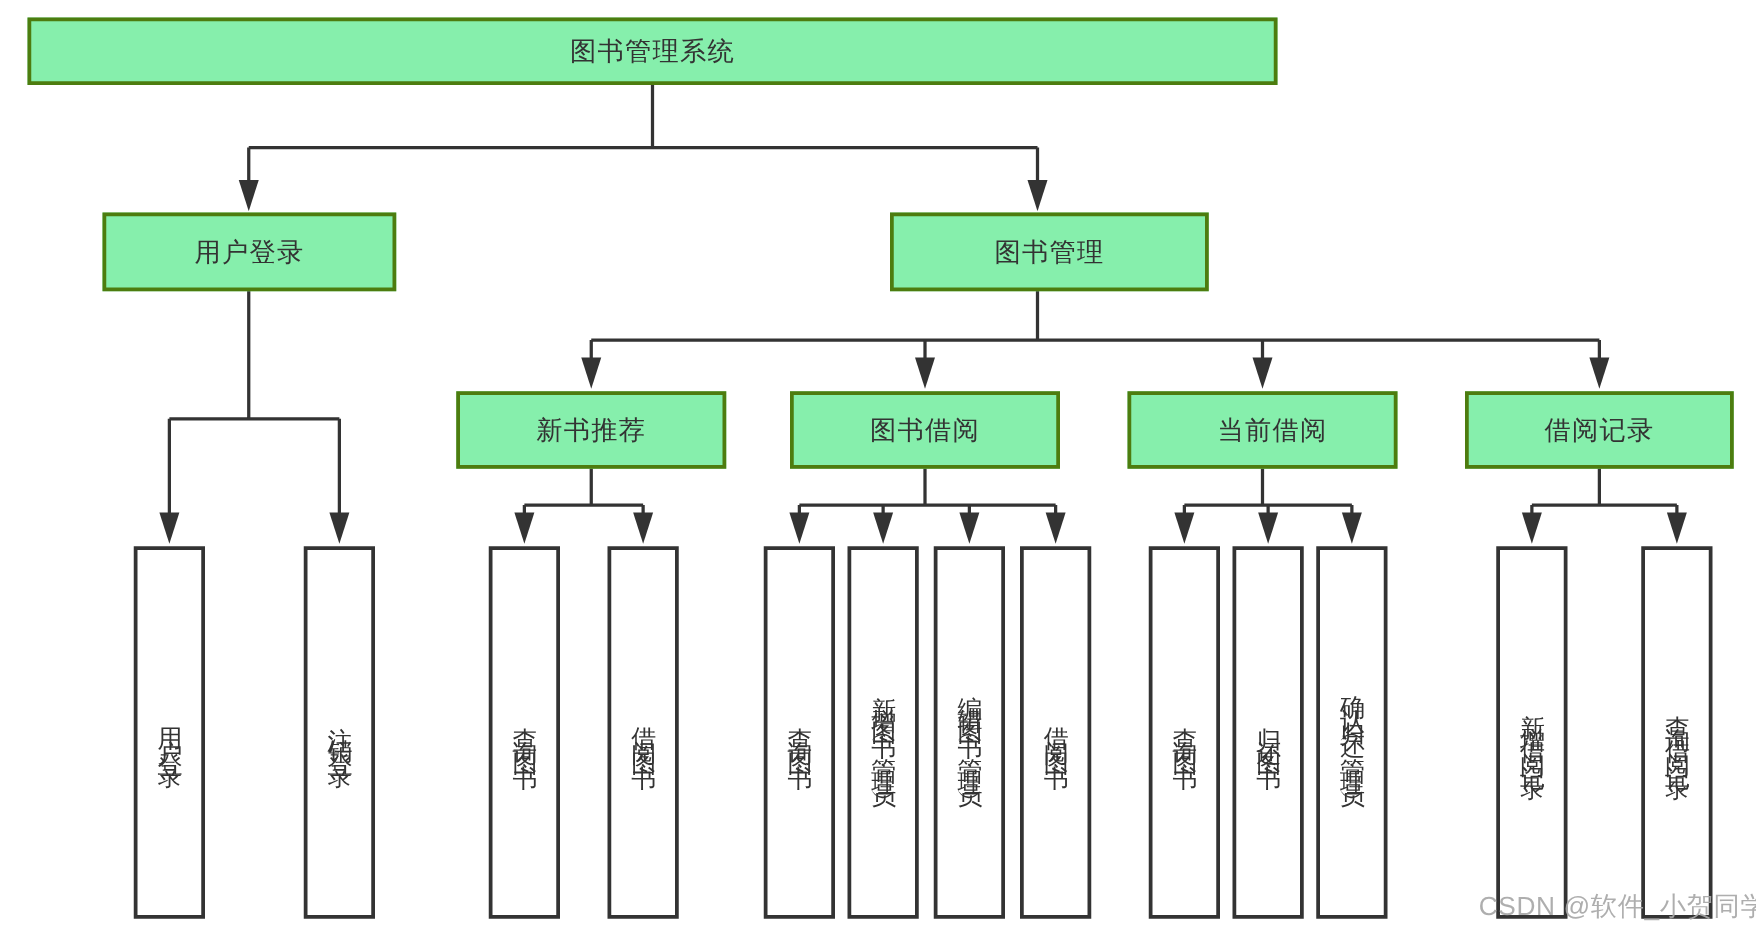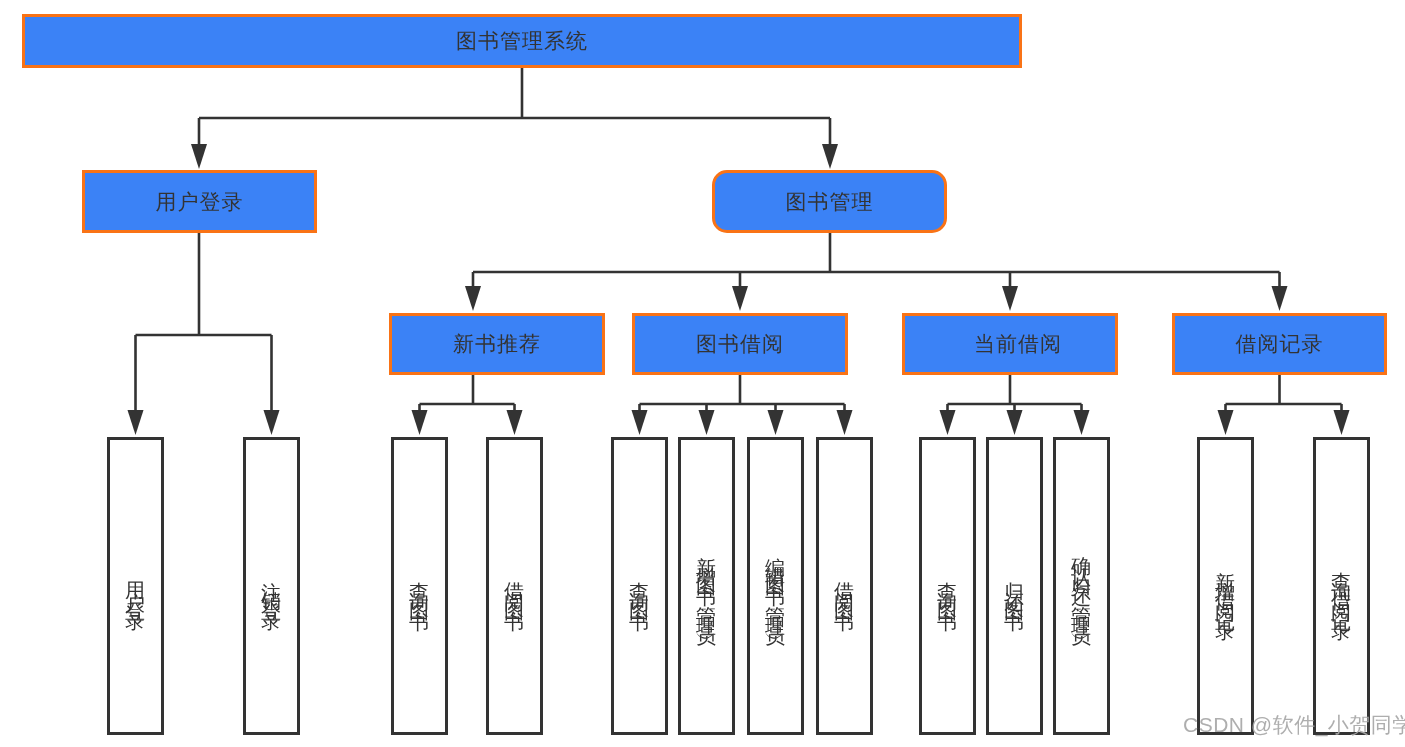--- a/index.html
+++ b/index.html
@@ -2,21 +2,21 @@
 <html><head>
 <meta charset="utf-8">
 <style>
   html,body{margin:0;padding:0;background:#fff;}
   .canvas{
     position:relative;width:1405px;height:747px;background:#ffffff;overflow:hidden;
     font-family:"Liberation Sans","DejaVu Sans",sans-serif;color:#333333;
   }
   .connectors{position:absolute;left:0;top:0;width:1405px;height:747px;}
   .hbox{
-    position:absolute;box-sizing:border-box;border:3px solid #f97316;background:#3b82f6;
+    position:absolute;box-sizing:border-box;border:3px solid #4d7c0f;background:#86efac;
     display:flex;align-items:center;justify-content:center;
     font-size:21px;letter-spacing:1px;white-space:nowrap;
   }
   .vcol{
     position:absolute;box-sizing:border-box;border:3px solid #333333;background:#ffffff;
     top:437px;width:57px;height:298px;
     display:flex;align-items:center;justify-content:center;
   }
   .vtext{
     writing-mode:vertical-rl;text-orientation:mixed;
@@ -75,25 +75,25 @@
     </g>
   </svg>
 
   <div class="hbox" style="left:22px;top:14px;width:1000px;height:54px;">
     <span>图书管理系统</span>
   </div>
 
   <div class="hbox" style="left:82px;top:170px;width:235px;height:63px;">
     <span>用户登录</span>
   </div>
-  <div class="hbox" style="left:712px;top:170px;width:235px;height:63px;border-radius:15px;">
+  <div class="hbox" style="left:712px;top:170px;width:255px;height:63px;">
     <span>图书管理</span>
   </div>
 
-  <div class="hbox" style="left:365px;top:313px;width:216px;height:62px;margin-left:24px;">
+  <div class="hbox" style="left:365px;top:313px;width:216px;height:62px;">
     <span>新书推荐</span>
   </div>
   <div class="hbox" style="left:632px;top:313px;width:216px;height:62px;justify-content:center;">
     <span>图书借阅</span>
   </div>
   <div class="hbox" style="left:902px;top:313px;width:216px;height:62px;padding-left:16px;">
     <span>当前借阅</span>
   </div>
   <div class="hbox" style="left:1172px;top:313px;width:215px;height:62px;">
     <span>借阅记录</span>

